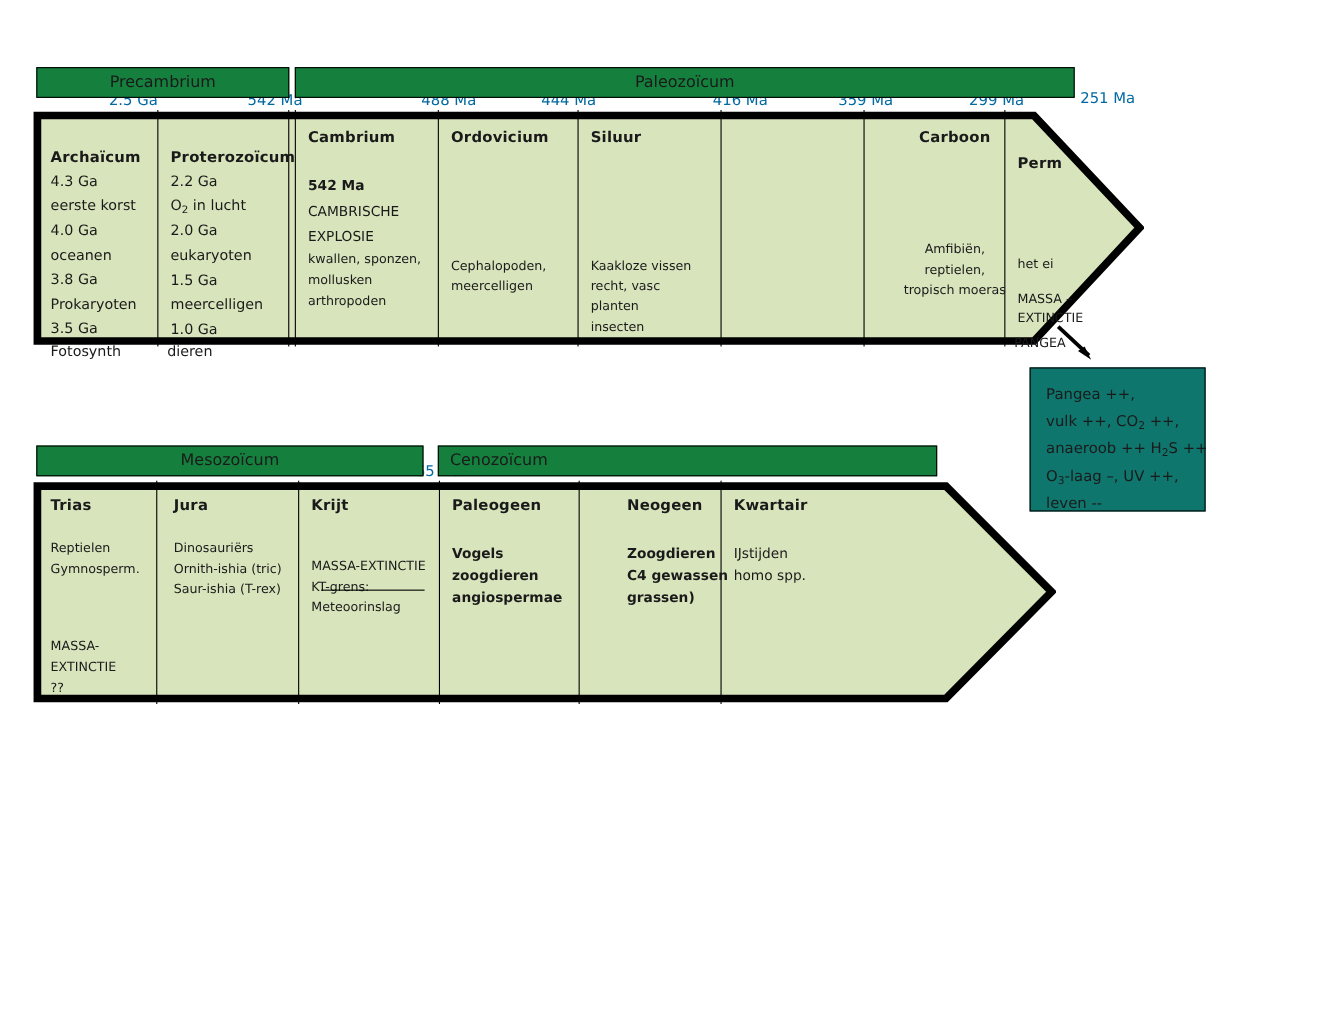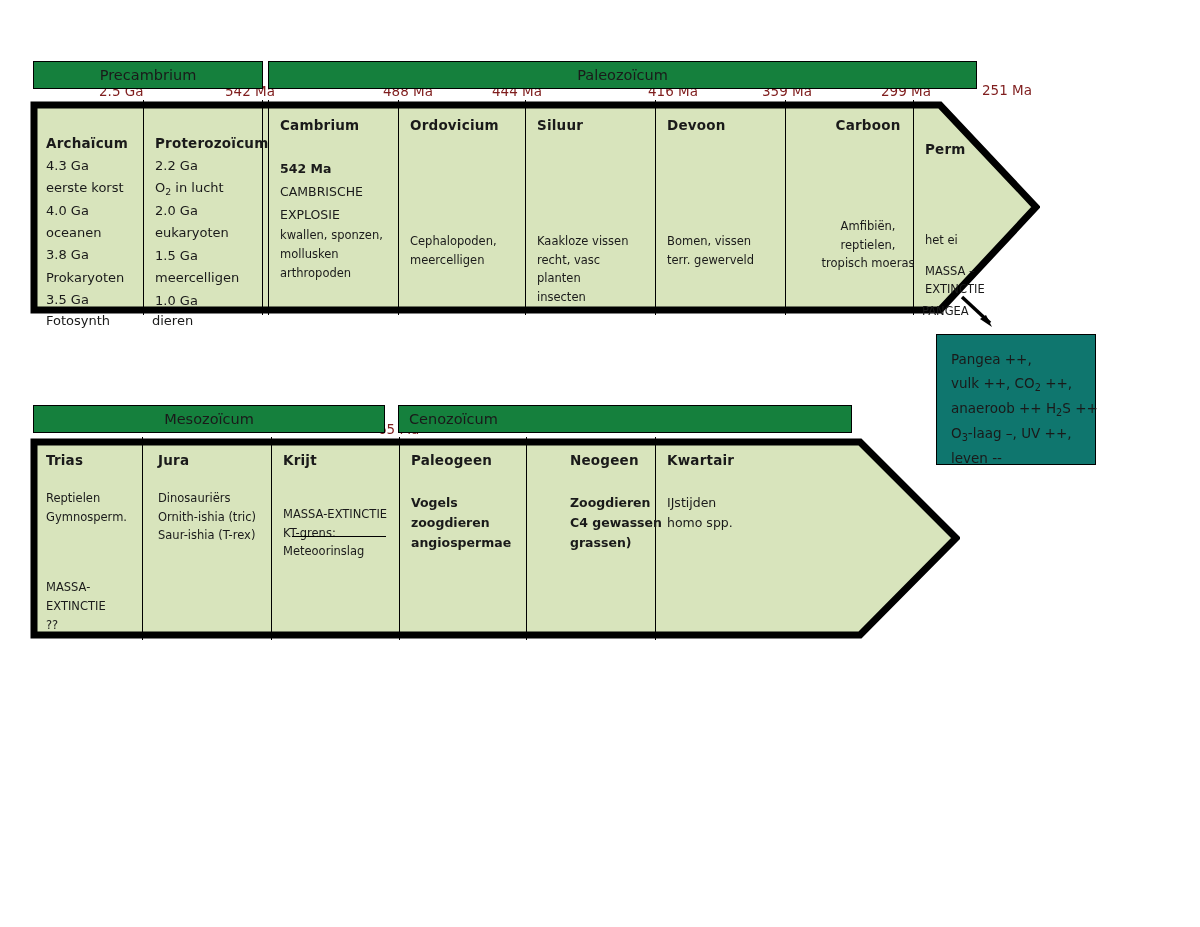--- a/index.html
+++ b/index.html
@@ -20,21 +20,21 @@
     font-size:14.5px;
     color:#1a1a1a;
     z-index:40;
   }
   .banner.left-align{justify-content:flex-start;padding-left:10px;}
 
   
   .tick{
     position:absolute;
     font-size:13.5px;
-    color:#7f1d1d;
+    color:#0369a1;
     white-space:nowrap;
     z-index:10;
   }
   .tick.free{z-index:45;}
 
   
   .band{
     position:absolute;
     box-sizing:border-box;
   }
@@ -171,28 +171,20 @@
     <div class="col" style="position:absolute;left:495px;top:5px;width:130px;height:205px;padding-top:12px;padding-left:12px;">
       <div class="ctitle">Siluur</div>
       <div style="height:95px;"></div>
       <div class="cbody">
         <div>Kaakloze vissen</div>
         <div>recht, vasc planten</div>
         <div>insecten</div>
       </div>
     </div>
 
-    <div class="col" style="position:absolute;left:625px;top:5px;width:130px;height:205px;padding-top:12px;padding-left:12px;">
-      <div class="ctitle">Devoon</div>
-      <div style="height:95px;"></div>
-      <div class="cbody">
-        <div>Bomen, vissen</div>
-        <div>terr. gewerveld</div>
-      </div>
-    </div>
 
     <div class="col" style="position:absolute;left:772px;top:5px;width:128px;height:205px;padding-top:12px;padding-left:12px;text-align:center;">
       <div class="ctitle">Carboon</div>
       <div style="height:80px;"></div>
       <div class="cbody">
         <div>Amfibiën,</div>
         <div>reptielen,</div>
         <div>tropisch moeras</div>
       </div>
     </div>

